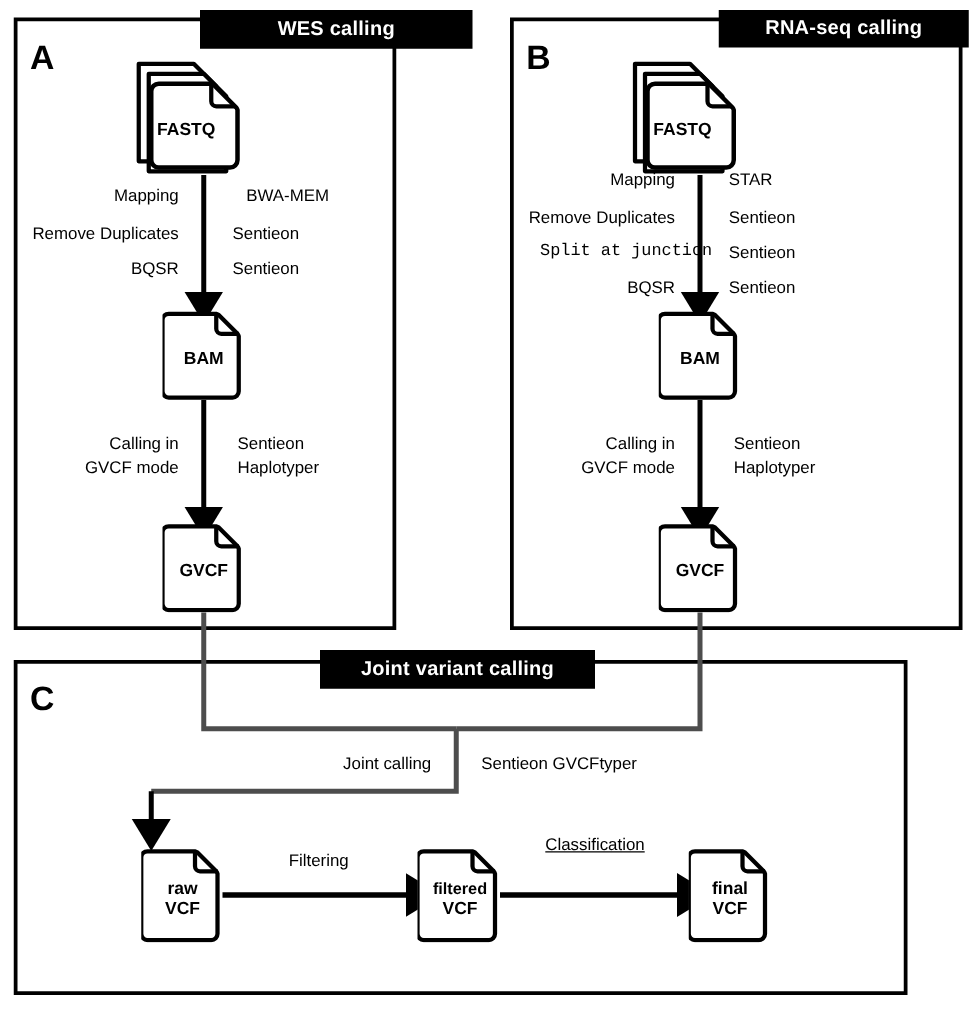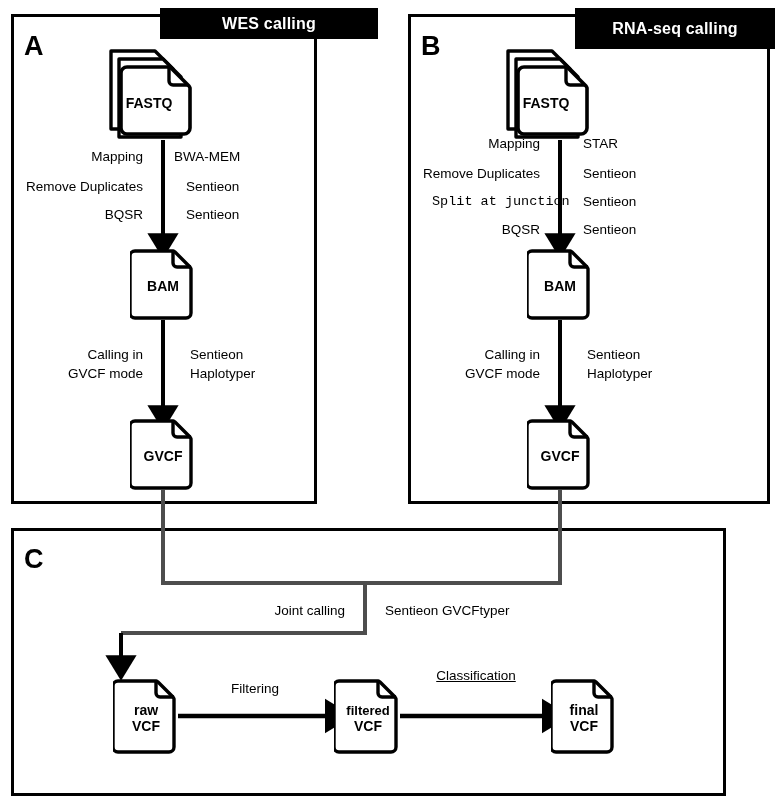--- a/index.html
+++ b/index.html
@@ -192,24 +192,25 @@
     </svg>
     <div class="doc-label" style="top:25px;">final</div>
     <div class="doc-label" style="top:41px;">VCF</div>
   </div>
 
   <div class="panel-letter" style="left:24px; top:33px;">A</div>
   <div class="panel-letter" style="left:421px; top:33px;">B</div>
   <div class="panel-letter" style="left:24px; top:546px;">C</div>
 
   <div class="title-bar" style="left:160px; top:8px; width:218px; height:31px;">WES calling</div>
-  <div class="title-bar" style="left:575px; top:8px; width:200px; height:41px;">RNA-seq calling</div>
+  <div class="title-bar" style="left:575px; top:8px; width:200px; height:30px;">RNA-seq calling</div>
+  <div class="title-bar" style="left:256px; top:520px; width:220px; height:31px;">Joint variant calling</div>
 
   <div class="lbl right" style="left:40px; top:147px; width:103px;">Mapping</div>
-  <div class="lbl left" style="left:174px; top:147px;text-align:right;">BWA-MEM</div>
+  <div class="lbl left" style="left:197px; top:147px;text-align:right;">BWA-MEM</div>
 
   <div class="lbl right" style="left:25px; top:177px; width:118px;">Remove Duplicates</div>
   <div class="lbl left" style="left:186px; top:177px;">Sentieon</div>
 
   <div class="lbl right" style="left:40px; top:205px; width:103px;">BQSR</div>
   <div class="lbl left" style="left:186px; top:205px;">Sentieon</div>
 
   <div class="lbl right" style="left:40px; top:345px; width:103px;">Calling in</div>
   <div class="lbl right" style="left:30px; top:364px; width:113px;">GVCF mode</div>
   <div class="lbl left" style="left:190px; top:345px;">Sentieon</div>

